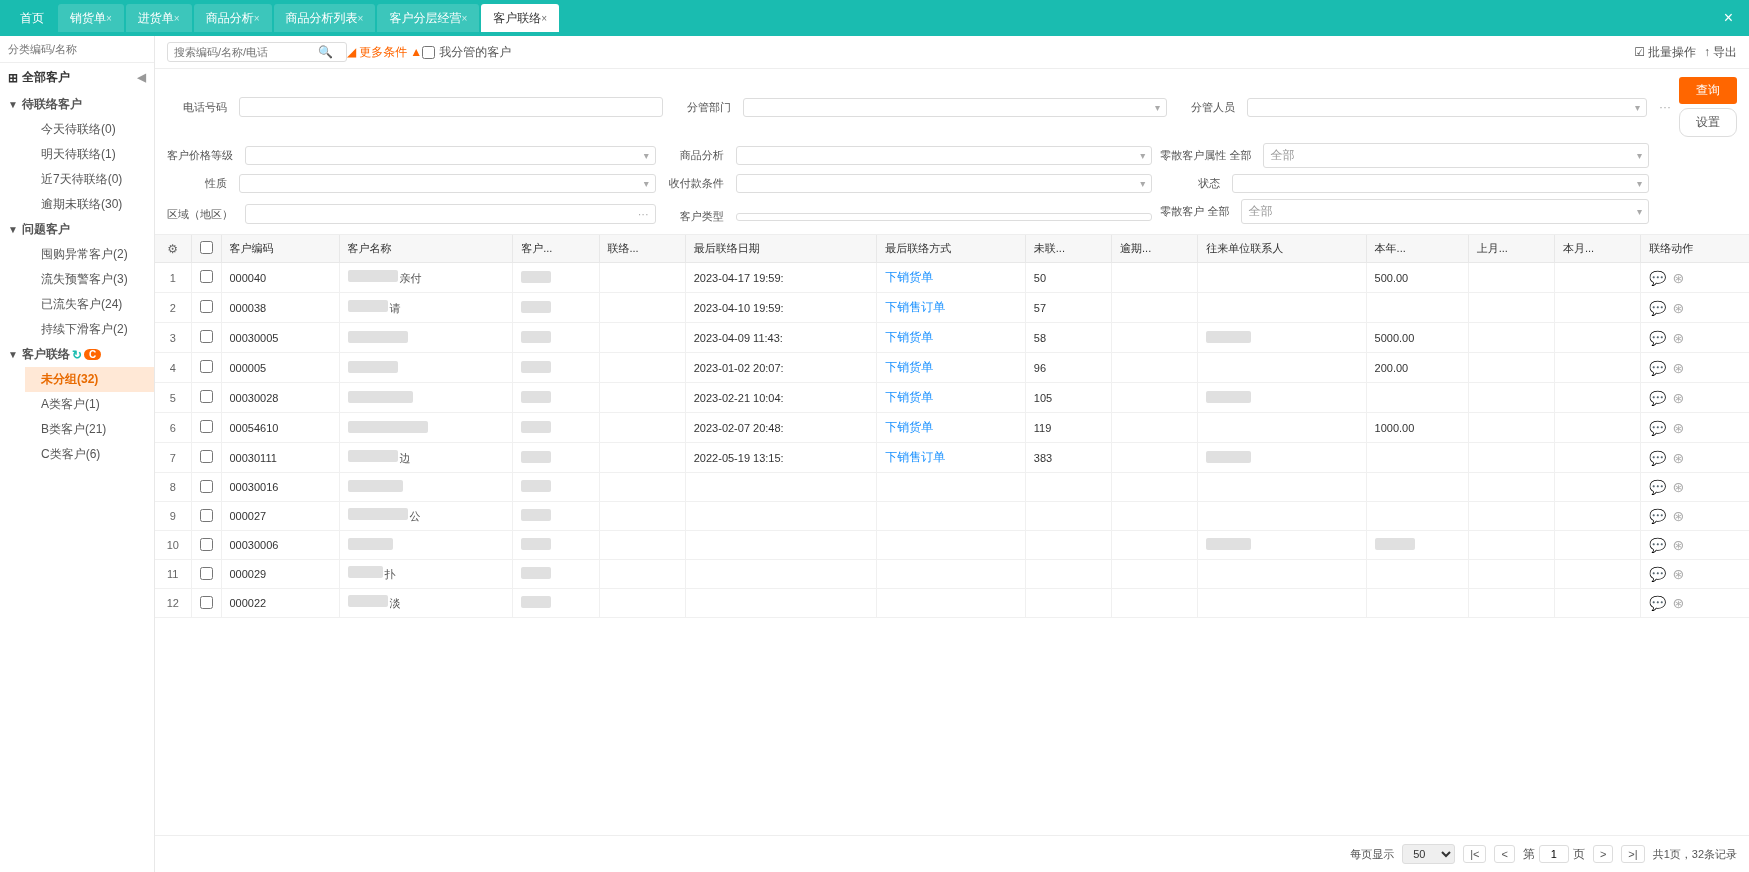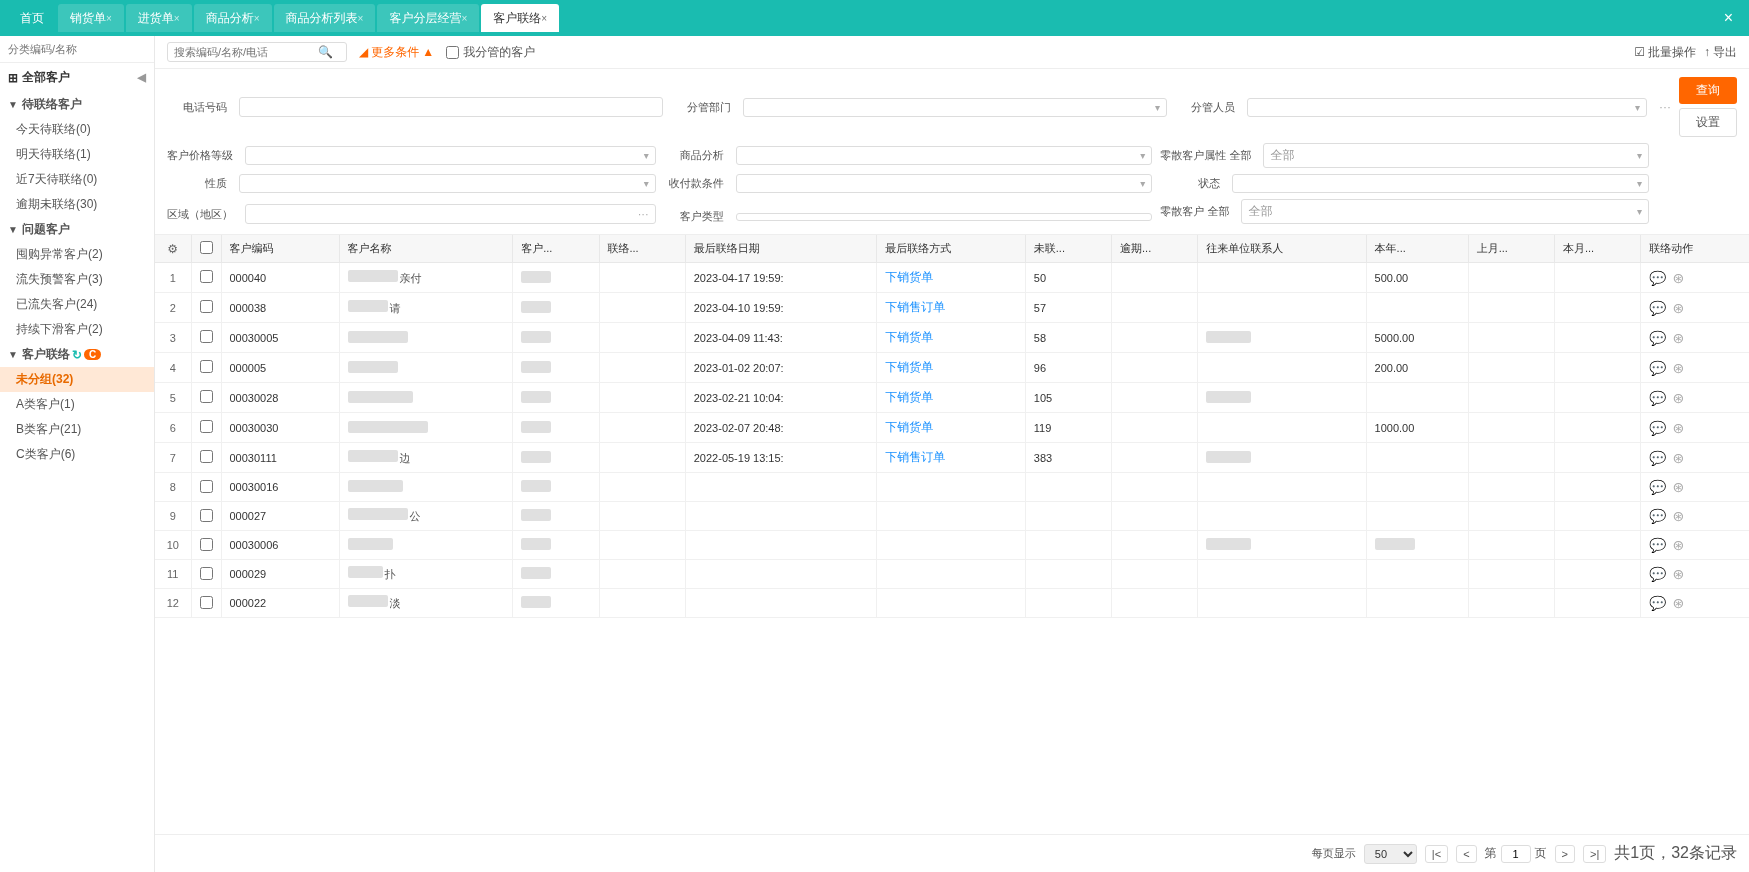--- a/index.html
+++ b/index.html
@@ -94,20 +94,21 @@
     .sidebar-section-header .left { display: flex; align-items: center; gap: 4px; }
     .collapse-btn { color: #999; font-size: 11px; cursor: pointer; }
     .sidebar-item {
       padding: 4px 8px 4px 16px;
       color: #555;
       font-size: 11px;
       cursor: pointer;
       white-space: nowrap;
       overflow: hidden;
       text-overflow: ellipsis;
+      margin-left: 25px;
     }
     .sidebar-item.active { background: #ffe8d6; color: #e86a00; font-weight: bold; }
     .sidebar-group-title {
       display: flex;
       align-items: center;
       padding: 4px 8px;
       color: #555;
       font-size: 11px;
       font-weight: bold;
       cursor: pointer;
@@ -122,21 +123,20 @@
       overflow: hidden;
     }
 
     
     .filter-bar {
       background: #fff;
       padding: 6px 12px;
       border-bottom: 1px solid #eee;
       display: flex;
       align-items: center;
-      gap: 12px;
       flex-shrink: 0;
     }
     .filter-search {
       display: flex;
       align-items: center;
       border: 1px solid #ddd;
       border-radius: 3px;
       padding: 2px 6px;
       gap: 4px;
       width: 180px;
@@ -239,21 +239,21 @@
       border-radius: 3px;
       padding: 5px 16px;
       cursor: pointer;
       font-size: 12px;
       white-space: nowrap;
     }
     .filter-btn-reset {
       background: #fff;
       color: #555;
       border: 1px solid #ddd;
-      border-radius: 3px;
+      border-radius: 9px;
       padding: 5px 16px;
       cursor: pointer;
       font-size: 12px;
       white-space: nowrap;
     }
     .filter-actions-col {
       display: flex;
       flex-direction: column;
       gap: 4px;
     }
@@ -343,21 +343,21 @@
       color: #555;
     }
     .pagination-page input {
       width: 30px;
       border: 1px solid #ddd;
       border-radius: 3px;
       padding: 2px 4px;
       text-align: center;
       font-size: 11px;
     }
-    .pagination-total { color: #555; font-size: 16px; }
+    .pagination-total { color: #555; font-size: 11px; }
 
     
     .table-container::-webkit-scrollbar { height: 6px; width: 6px; }
     .table-container::-webkit-scrollbar-thumb { background: #ccc; border-radius: 3px; }
 
     .col-num { width: 36px; text-align: center; color: #666; }
     .col-check { width: 30px; text-align: center; }
     
     .badge-orange {
       background: #ff6600;
@@ -736,21 +736,21 @@
               <td>
       <div class="action-icons">
         <span class="action-icon" title="联络">💬</span>
         <span class="action-icon" title="更多">⊛</span>
       </div>
               </td>
             </tr>
             <tr>
               <td class="col-num">6</td>
               <td class="col-check"><input type="checkbox" style=""></td>
-              <td>00030030</td>
+              <td>00054610</td>
               <td><span class="td-blur" style="min-width:80px;"></span></td>
               <td><span class="td-blur td-blur-sm"></span></td>
               <td></td>
               <td>2023-02-07 20:48:</td>
               <td><a class="td-link">下销货单</a></td>
               <td>119</td>
               <td></td>
               <td></td>
               <td>1000.00</td>
               <td></td>

